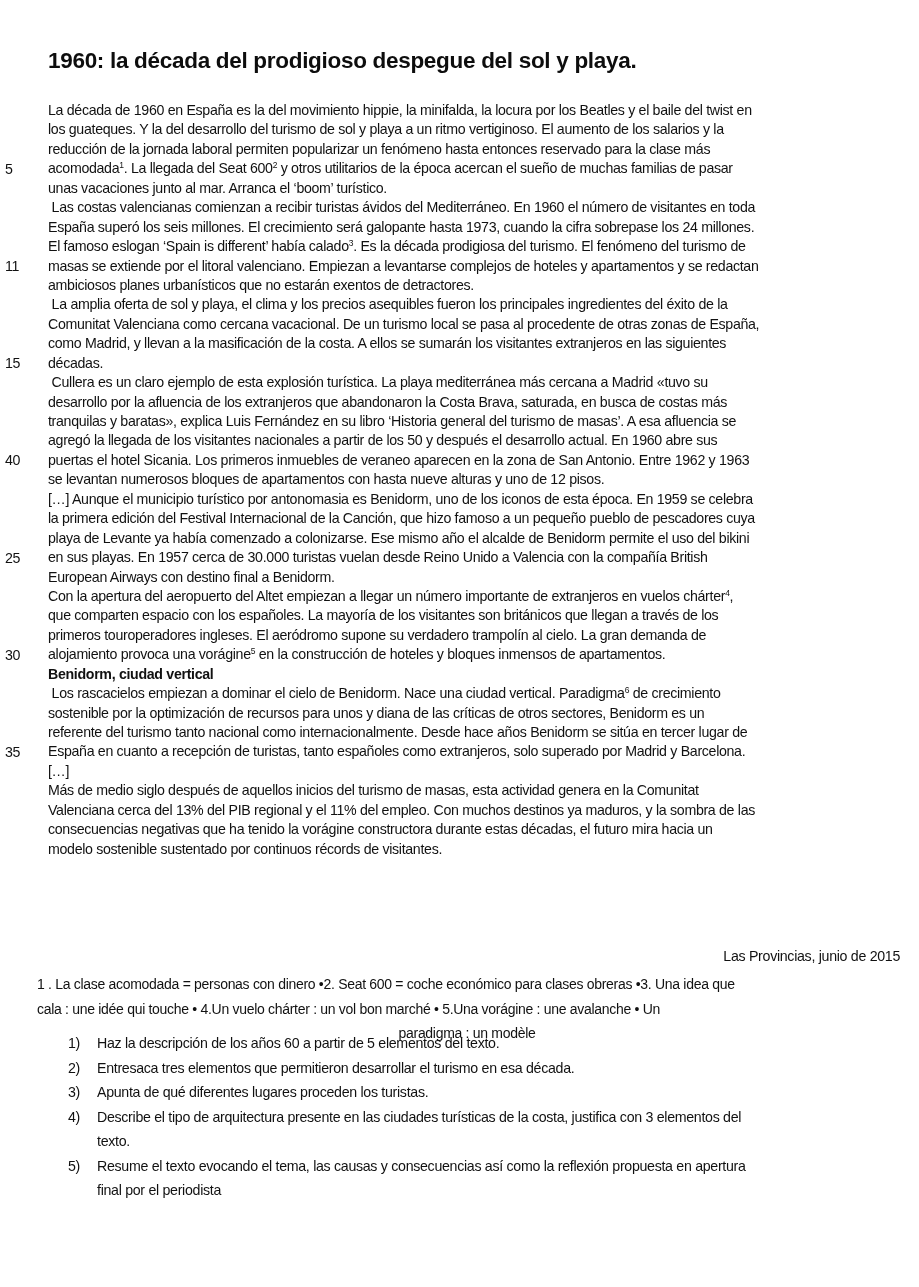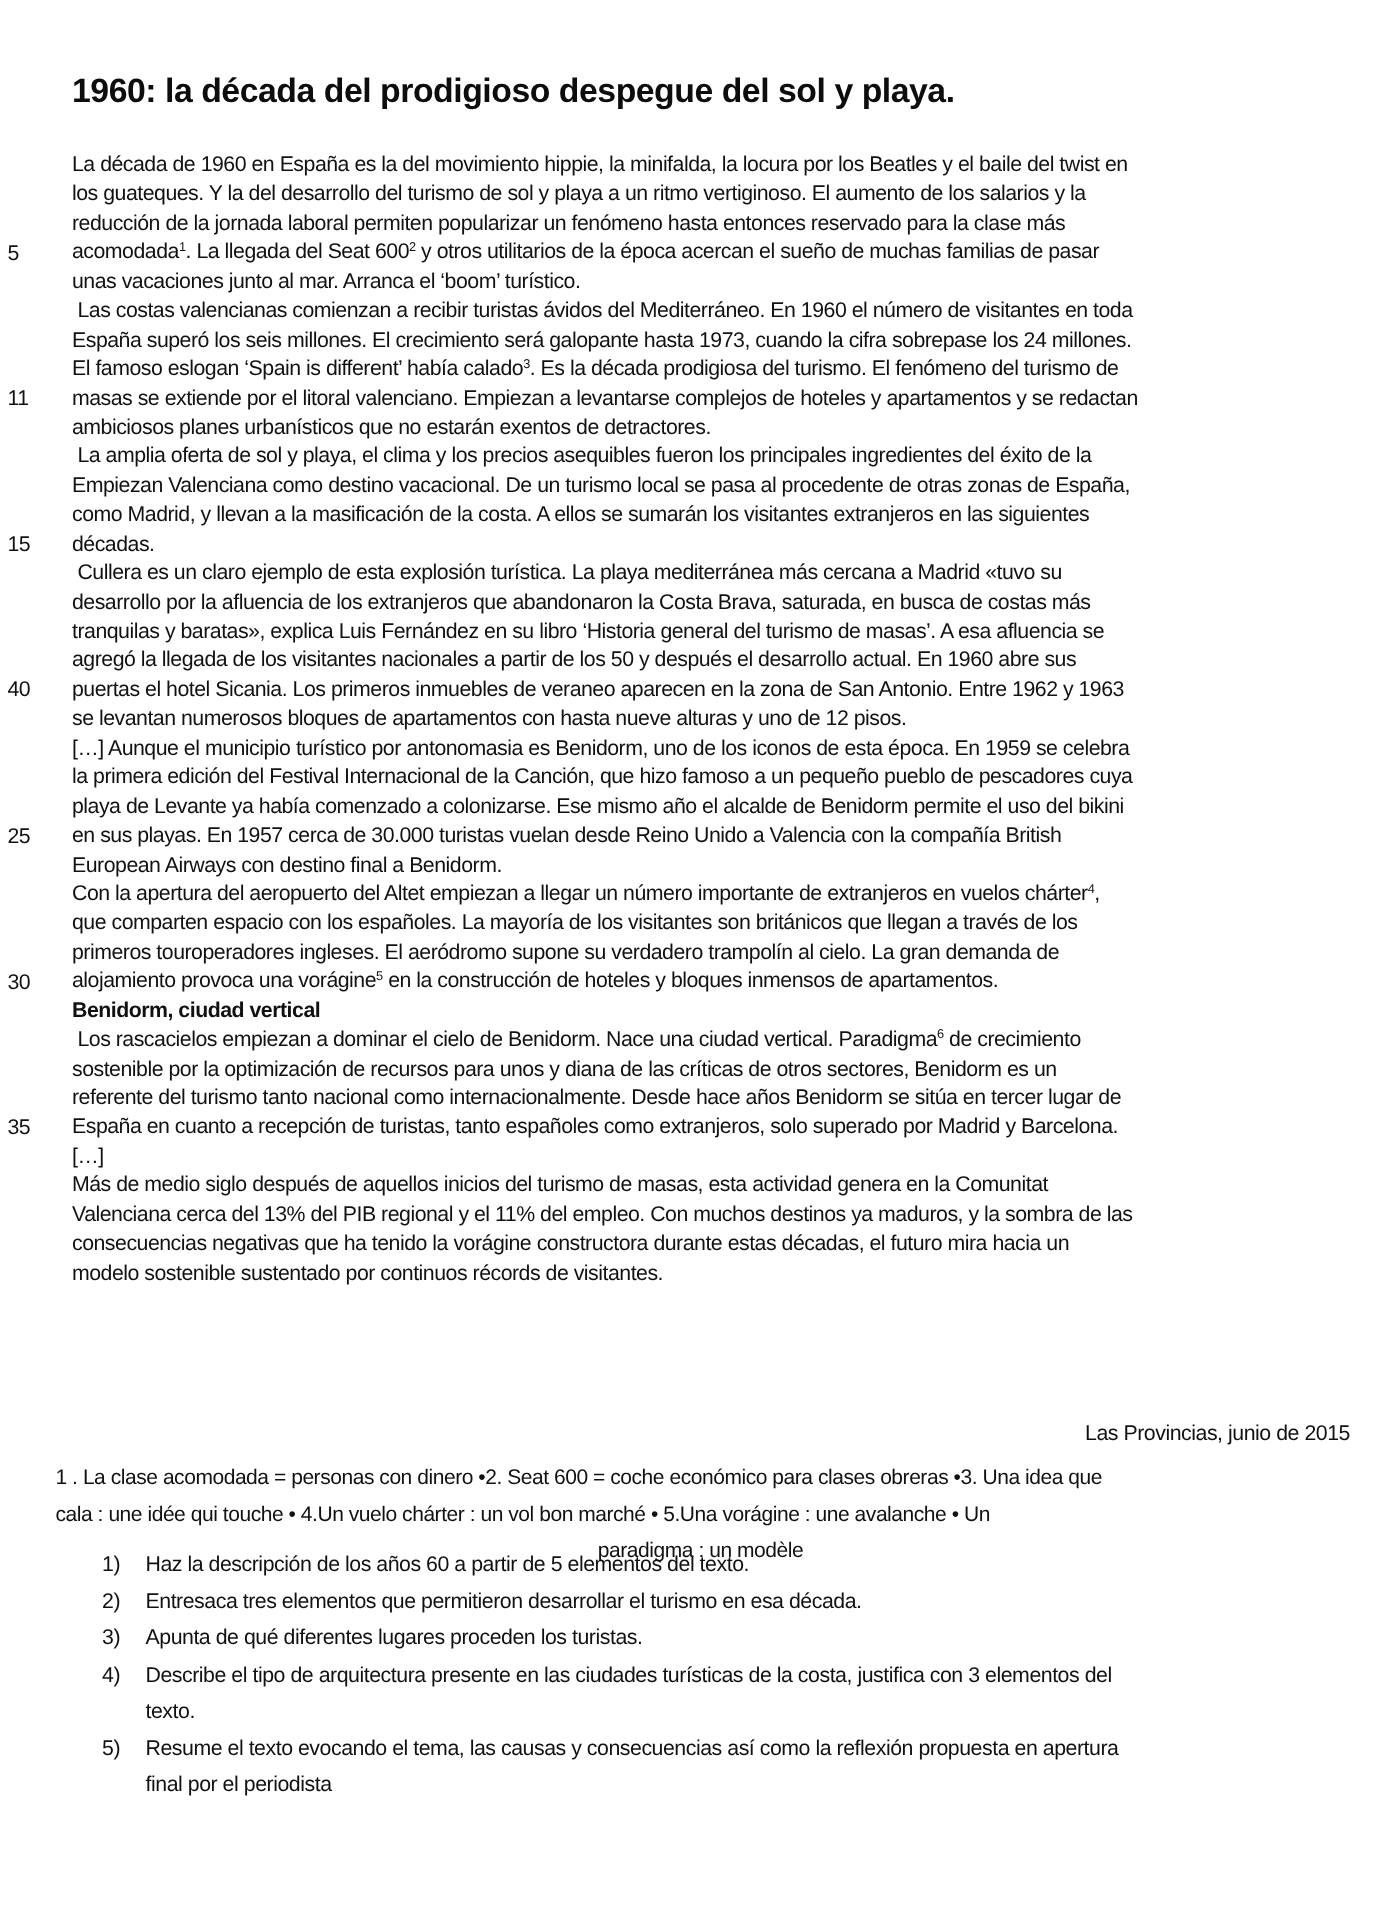--- a/index.html
+++ b/index.html
@@ -35,21 +35,21 @@
     <div class="line"><span class="txt"><span style="white-space: pre;">los guateques. Y la del desarrollo del turismo de sol y playa a un ritmo vertiginoso. El aumento de los salarios y la</span></span></div>
     <div class="line"><span class="txt"><span style="white-space: pre;">reducción de la jornada laboral permiten popularizar un fenómeno hasta entonces reservado para la clase más</span></span></div>
     <div class="line"><span class="txt"><span style="white-space: pre;">acomodada</span><sup>1</sup><span style="white-space: pre;">. La llegada del Seat 600</span><sup>2</sup><span style="white-space: pre;"> y otros utilitarios de la época acercan el sueño de muchas familias de pasar</span></span></div>
     <div class="line"><span class="ln">5</span><span class="txt"><span style="white-space: pre;">unas vacaciones junto al mar. Arranca el ‘boom’ turístico.</span></span></div>
     <div class="line"><span class="txt"><span style="white-space: pre;"> Las costas valencianas comienzan a recibir turistas ávidos del Mediterráneo. En 1960 el número de visitantes en toda</span></span></div>
     <div class="line"><span class="txt"><span style="white-space: pre;">España superó los seis millones. El crecimiento será galopante hasta 1973, cuando la cifra sobrepase los 24 millones.</span></span></div>
     <div class="line"><span class="txt"><span style="white-space: pre;">El famoso eslogan ‘Spain is different’ había calado</span><sup>3</sup><span style="white-space: pre;">. Es la década prodigiosa del turismo. El fenómeno del turismo de</span></span></div>
     <div class="line"><span class="txt"><span style="white-space: pre;">masas se extiende por el litoral valenciano. Empiezan a levantarse complejos de hoteles y apartamentos y se redactan</span></span></div>
     <div class="line"><span class="ln">11</span><span class="txt"><span style="white-space: pre;">ambiciosos planes urbanísticos que no estarán exentos de detractores.</span></span></div>
     <div class="line"><span class="txt"><span style="white-space: pre;"> La amplia oferta de sol y playa, el clima y los precios asequibles fueron los principales ingredientes del éxito de la</span></span></div>
-    <div class="line"><span class="txt"><span style="white-space: pre;">Empiezan Valenciana como destino vacacional. De un turismo local se pasa al procedente de otras zonas de España,</span></span></div>
+    <div class="line"><span class="txt"><span style="white-space: pre;">Comunitat Valenciana como cercana vacacional. De un turismo local se pasa al procedente de otras zonas de España,</span></span></div>
     <div class="line"><span class="txt"><span style="white-space: pre;">como Madrid, y llevan a la masificación de la costa. A ellos se sumarán los visitantes extranjeros en las siguientes</span></span></div>
     <div class="line"><span class="txt"><span style="white-space: pre; text-align: center;">décadas.</span></span></div>
     <div class="line"><span class="ln">15</span><span class="txt"><span style="white-space: pre;"> Cullera es un claro ejemplo de esta explosión turística. La playa mediterránea más cercana a Madrid «tuvo su</span></span></div>
     <div class="line"><span class="txt"><span style="white-space: pre;">desarrollo por la afluencia de los extranjeros que abandonaron la Costa Brava, saturada, en busca de costas más</span></span></div>
     <div class="line"><span class="txt"><span style="white-space: pre;">tranquilas y baratas», explica Luis Fernández en su libro ‘Historia general del turismo de masas’. A esa afluencia se</span></span></div>
     <div class="line"><span class="txt"><span style="white-space: pre;">agregó la llegada de los visitantes nacionales a partir de los 50 y después el desarrollo actual. En 1960 abre sus</span></span></div>
     <div class="line"><span class="txt"><span style="white-space: pre;">puertas el hotel Sicania. Los primeros inmuebles de veraneo aparecen en la zona de San Antonio. Entre 1962 y 1963</span></span></div>
     <div class="line"><span class="ln">40</span><span class="txt"><span style="white-space: pre;">se levantan numerosos bloques de apartamentos con hasta nueve alturas y uno de 12 pisos.</span></span></div>
     <div class="line"><span class="txt"><span style="white-space: pre;">[…] Aunque el municipio turístico por antonomasia es Benidorm, uno de los iconos de esta época. En 1959 se celebra</span></span></div>
     <div class="line"><span class="txt"><span style="white-space: pre;">la primera edición del Festival Internacional de la Canción, que hizo famoso a un pequeño pueblo de pescadores cuya</span></span></div>

